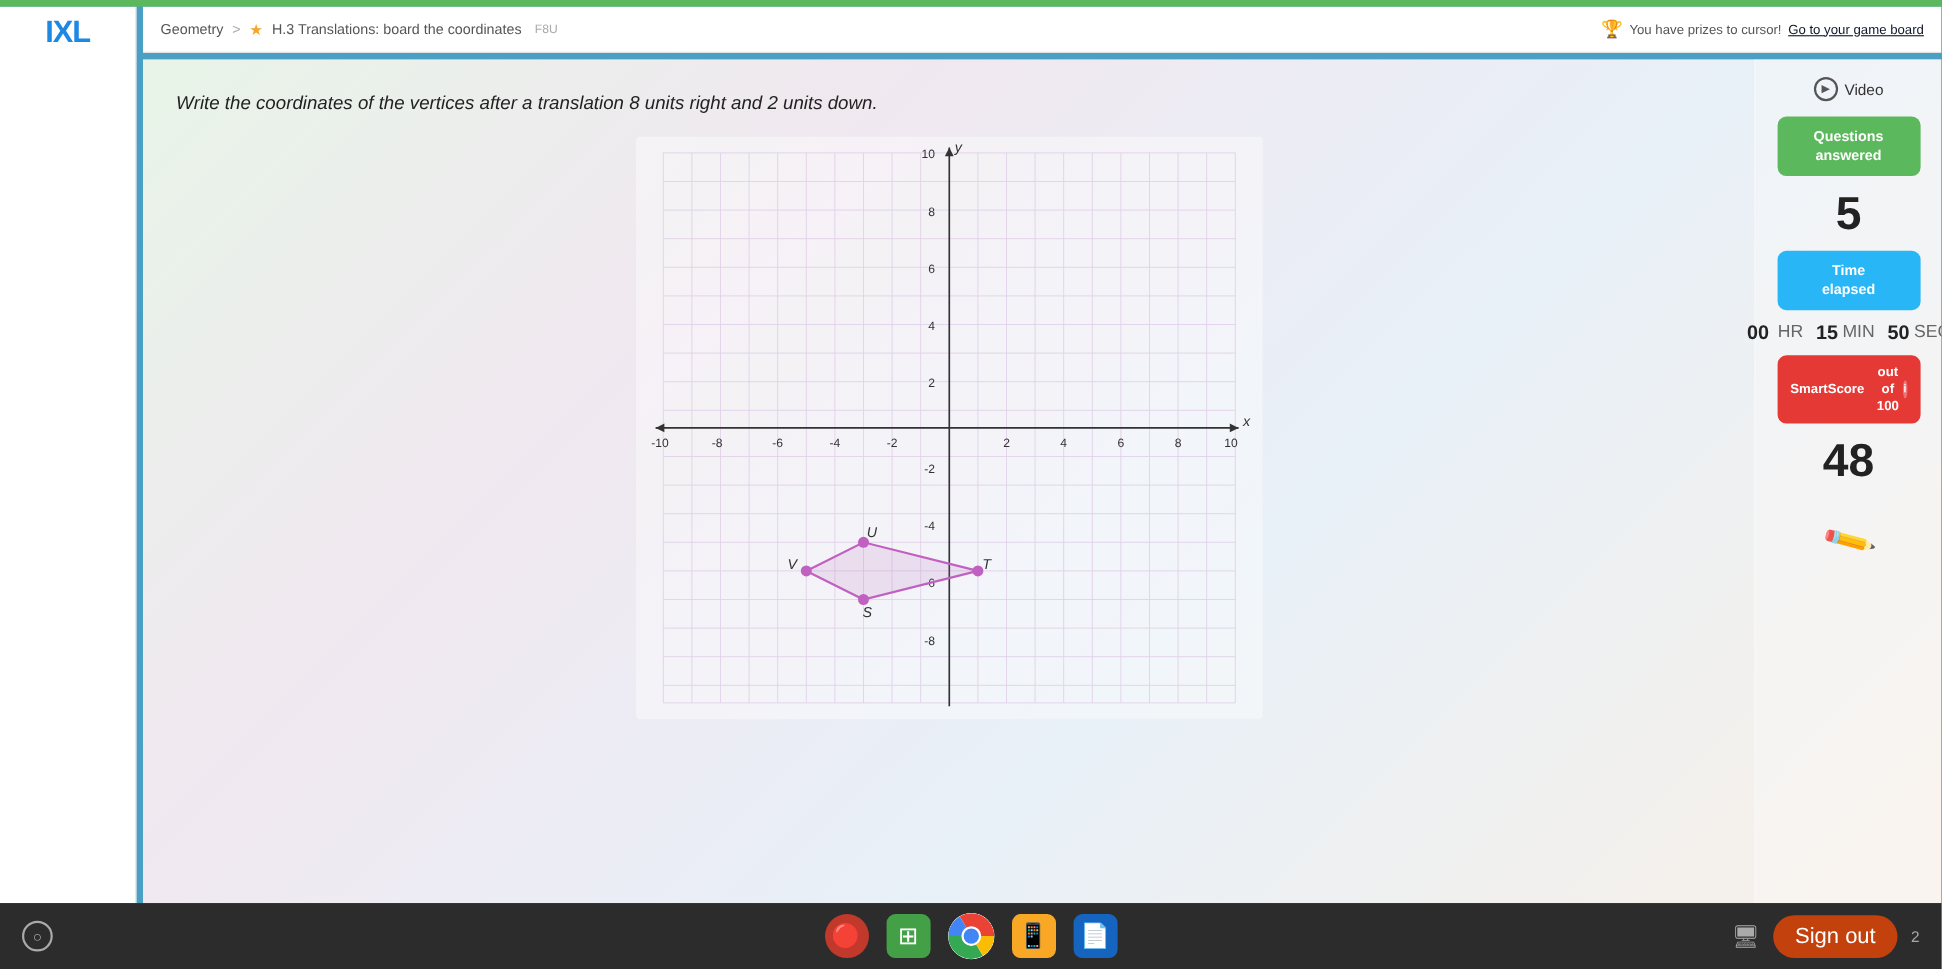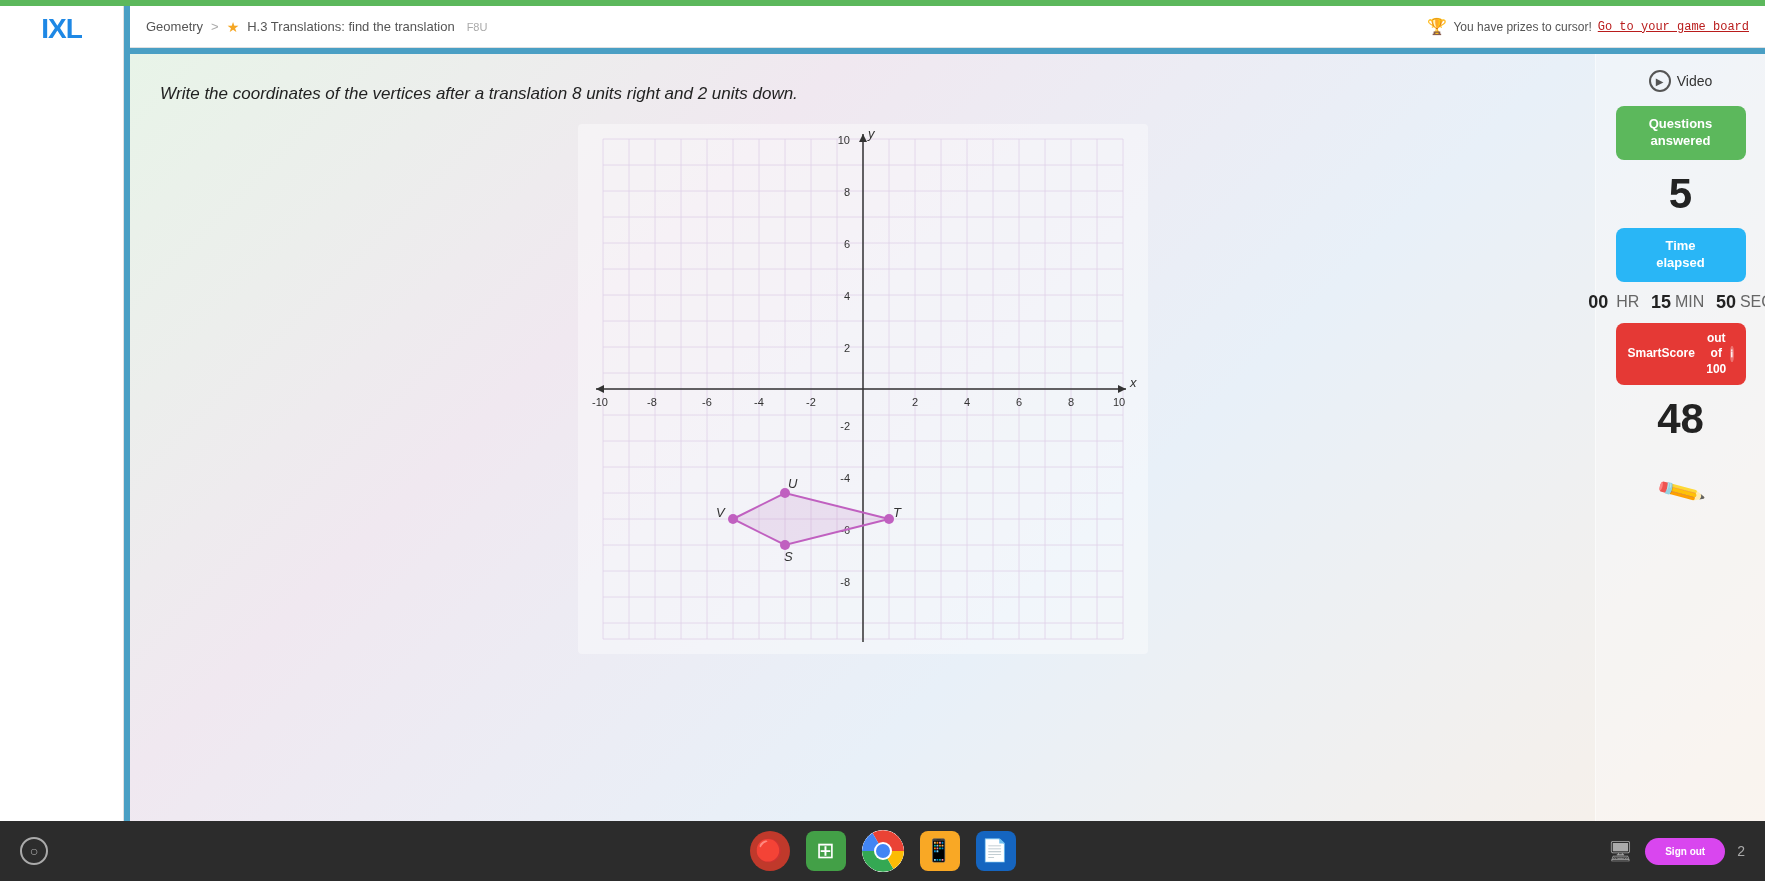--- a/index.html
+++ b/index.html
@@ -46,21 +46,21 @@
     .breadcrumb-code { color: #aaa; font-size: 11px; margin-left: 4px; }
     .prize-notice {
       margin-left: auto;
       font-size: 12px;
       color: #555;
       display: flex;
       align-items: center;
       gap: 6px;
     }
     .trophy-icon { color: #f5a623; font-size: 16px; }
-    .prize-link { color: #b91c1c; text-decoration: underline; cursor: pointer; font-family: Liberation Mono, monospace; }
+    .prize-link { color: #0f172a; text-decoration: underline; cursor: pointer; }
 
     
     .main-content {
       position: absolute;
       top: 54px;
       left: 130px;
       right: 0;
       bottom: 60px;
       background: linear-gradient(135deg, #e8f4e8 0%, #f0e8f0 30%, #e8f0f8 60%, #f8f0e8 100%);
       display: flex;
@@ -277,27 +277,27 @@
       display: flex;
       align-items: center;
       gap: 12px;
     }
     .monitor-icon {
       color: #aaa;
       font-size: 20px;
       cursor: pointer;
     }
     .sign-out-btn {
-      background: #d946ef;
+      background: #c2410c;
       color: white;
       border: none;
       border-radius: 20px;
       padding: 8px 20px;
-      font-size: 10px;
-      font-weight: bold;
+      font-size: 20px;
+      font-weight: normal;
       cursor: pointer;
     }
     .taskbar-num {
       color: #aaa;
       font-size: 14px;
     }
 
     
     .left-sidebar {
       position: absolute;
@@ -333,21 +333,21 @@
 <div class="left-sidebar">
   <div class="sidebar-logo-area">
     <span class="ixl-logo">IXL</span>
   </div>
 </div>
 
 <div class="breadcrumb-bar">
   <span class="breadcrumb-link">Geometry</span>
   <span class="breadcrumb-sep">&gt;</span>
   <span class="breadcrumb-star">★</span>
-  <span class="breadcrumb-link">H.3 Translations: find the translation</span>
+  <span class="breadcrumb-link">H.3 Translations: board the coordinates</span>
   <span class="breadcrumb-code">F8U</span>
   <div class="prize-notice">
     <span class="trophy-icon">🏆</span>
     <span>You have prizes to cursor!</span>
     <span class="prize-link">Go to your game board</span>
   </div>
 </div>
 
 <div class="main-content">
 

